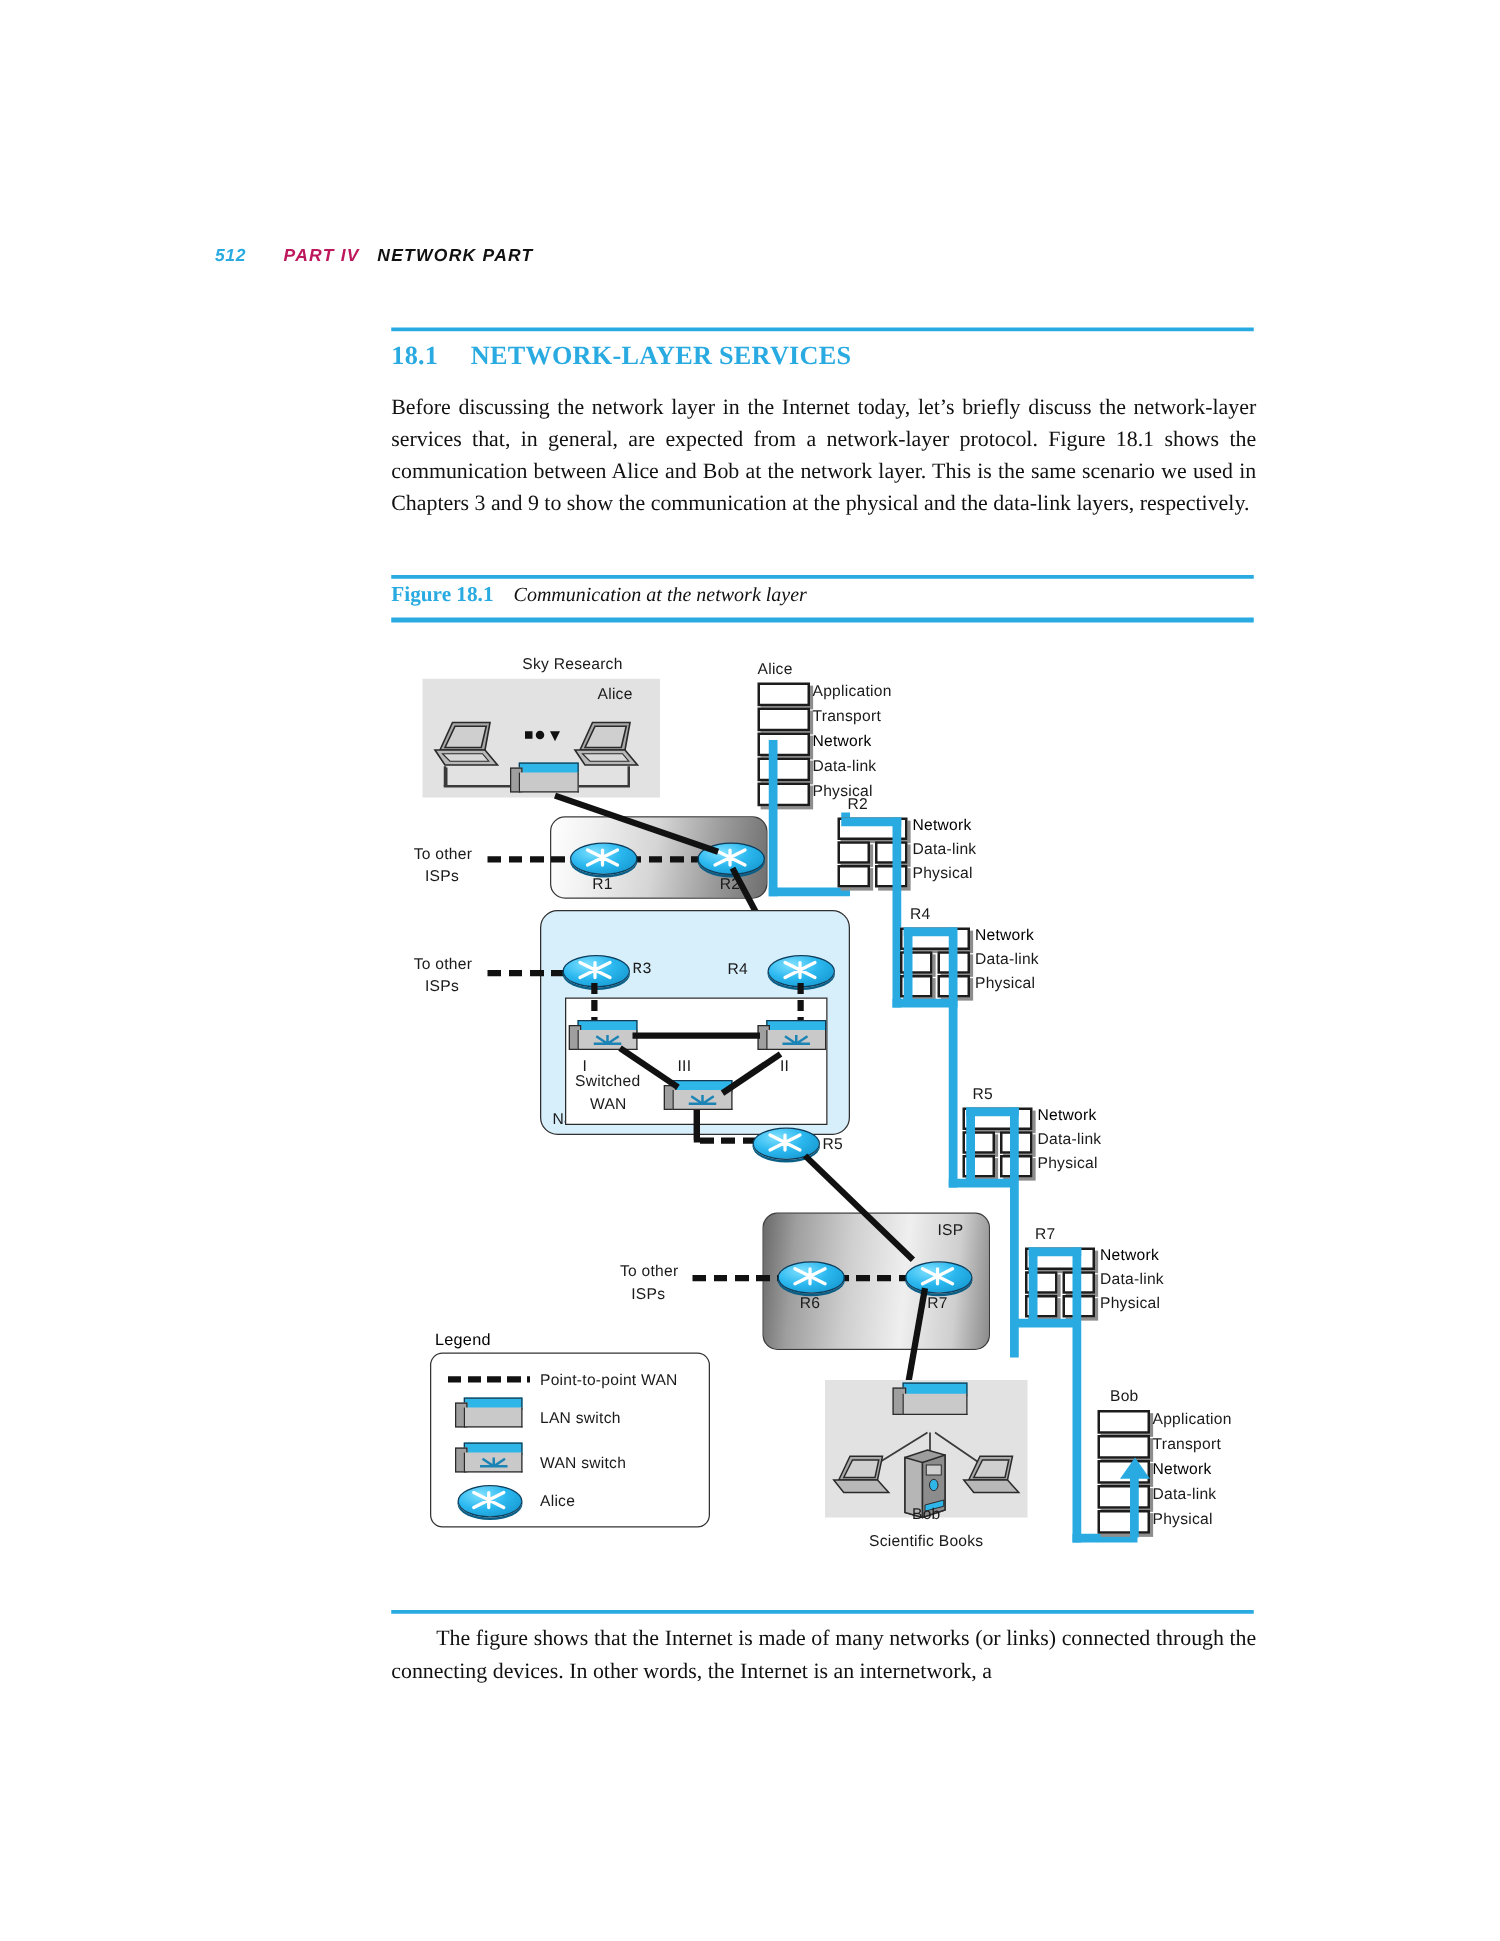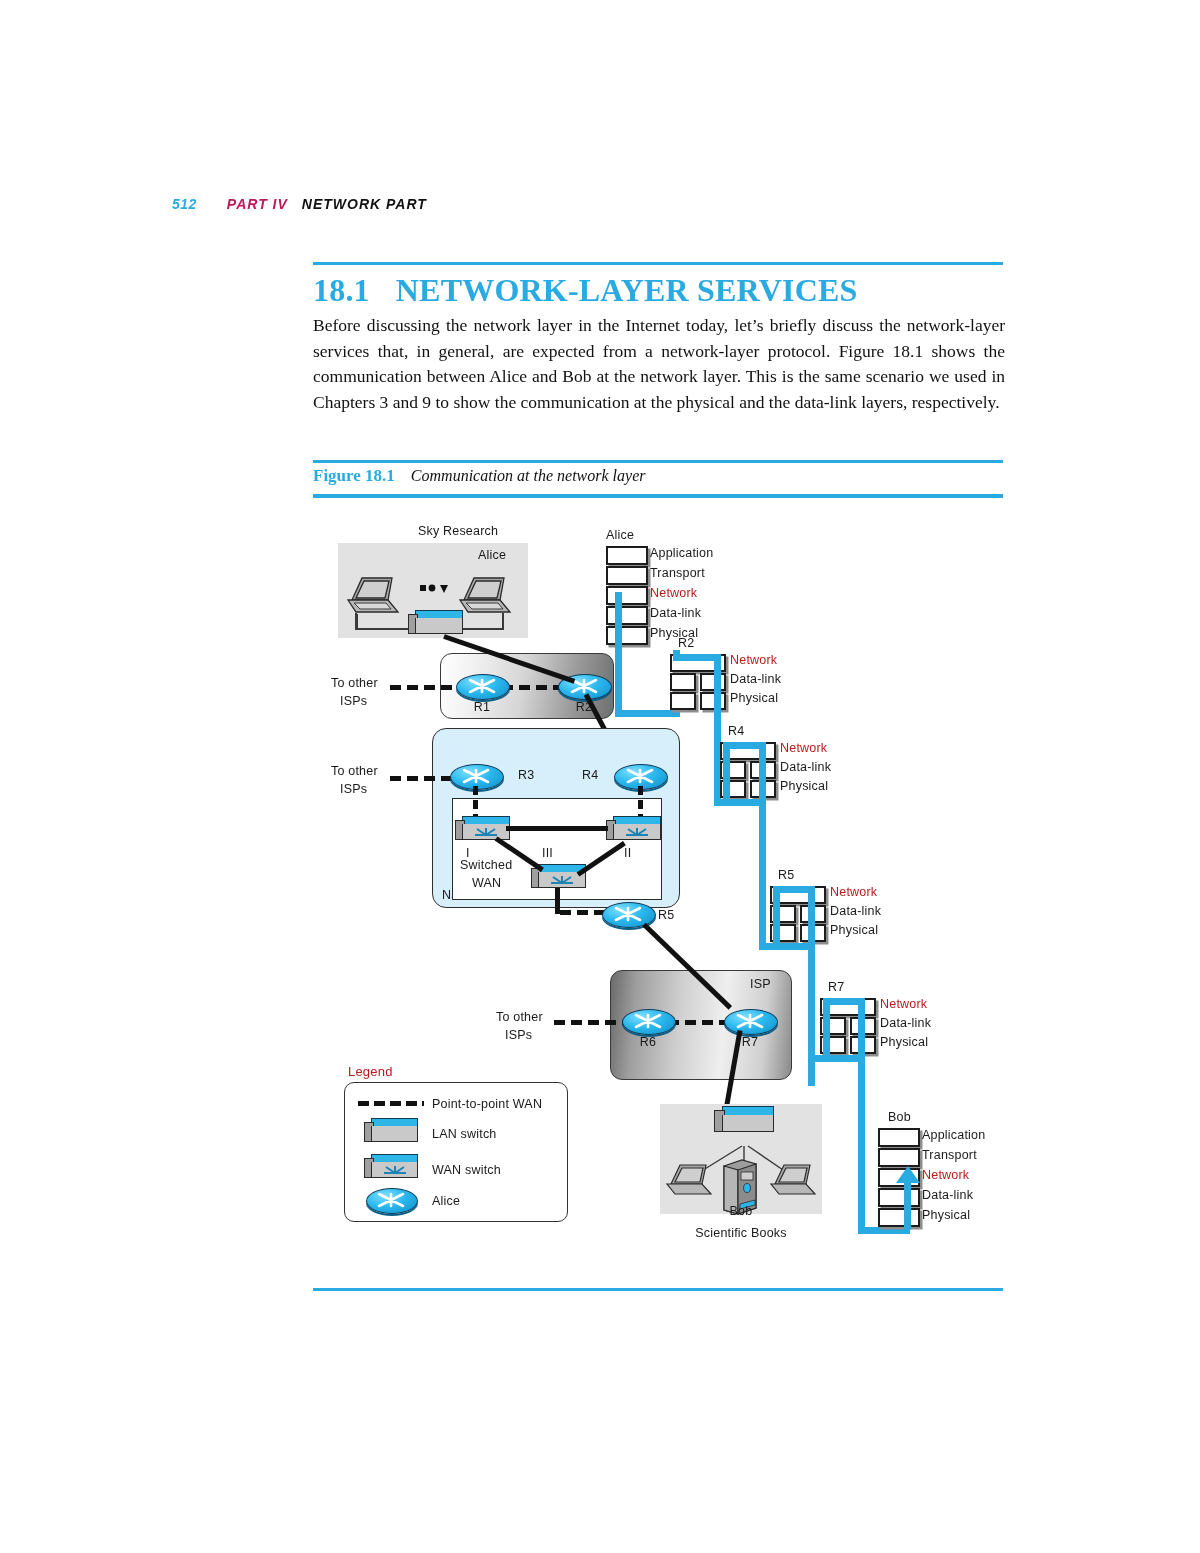--- a/index.html
+++ b/index.html
@@ -18,21 +18,21 @@
   .runhead{position:absolute;left:172px;top:196px;font-family:"Liberation Sans",sans-serif;
            font-size:14px;font-weight:bold;font-style:italic;letter-spacing:.5px;}
   .runhead .folio{color:#29ABE2;}
   .runhead .part{color:#be185d;margin-left:30px;letter-spacing:1px;}
   .runhead .chap{color:#111;margin-left:14px;letter-spacing:1px;}
 
   
   .rule{position:absolute;background:#29ABE2;}
   .sec-rule{left:313px;top:262px;width:690px;height:3px;}
   .sec-head{position:absolute;left:313px;top:272px;font-family:"Liberation Serif",serif;
-            font-weight:bold;font-size:32px;color:#29ABE2;letter-spacing:.2px;}
+            font-weight:bold;font-size:21px;color:#29ABE2;letter-spacing:.2px;}
   .sec-head .num{margin-right:26px;}
 
   
   .bodytext{position:absolute;left:313px;width:692px;font-size:17.5px;line-height:25.6px;
             text-align:justify;color:#111;}
   #para-intro{top:313px;}
   #para-after{top:1298px;text-indent:36px;}
 
   
   .fig-rule-top{left:313px;top:460px;width:690px;height:3px;}
@@ -42,21 +42,21 @@
   .fig-cap .lbl{color:#29ABE2;font-weight:bold;font-family:"Liberation Serif",serif;font-size:17px;}
   .fig-cap .txt{color:#111;font-style:italic;margin-left:16px;font-size:16px;}
 
   
   .figure{position:absolute;left:310px;top:510px;width:700px;height:770px;}
   .fg{position:absolute;}
 
   
   .lab{position:absolute;font-family:"Liberation Sans",sans-serif;font-size:12.5px;color:#1a1a1a;
        white-space:nowrap;letter-spacing:.2px;}
-  .lab.blue{color:#b91c1c;}
+  .lab.blue{color:#000000;}
   .lab.c{text-align:center;}
 
   
   .lanbox{position:absolute;background:#e2e2e2;}
 
   
   .isp-grey{position:absolute;border:1.5px solid #3a3a3a;border-radius:12px;
       background:linear-gradient(100deg,#ffffff 0%,#f2f2f2 18%,#d5d5d5 48%,#9a9a9a 76%,#6e6e6e 100%);}
   .isp-grey2{position:absolute;border:1.5px solid #3a3a3a;border-radius:12px;
       background:linear-gradient(95deg,#6a6a6a 0%,#9e9e9e 14%,#cfcfcf 38%,#efefef 62%,#cfcfcf 84%,#8a8a8a 100%);}
@@ -215,21 +215,21 @@
     <div class="lab" style="left:30px;top:272px;">ISPs</div>
     <div class="link-dash" style="left:80px;top:266px;width:68px;"></div>
     <div class="lab" style="left:132px;top:378px;">National ISP</div>
 
     <div class="router" style="left:140px;top:254px;width:52px;height:24px;">
       <div class="body"></div>
       <svg style="position:absolute;left:11px;top:4px;" width="30" height="16">
         <path d="M3 2 L27 14 M27 2 L3 14 M15 8 L15 2 M15 8 L15 14" stroke="#fff" stroke-width="2.6" fill="none" stroke-linecap="round"></path>
       </svg>
     </div>
-    <div class="lab" style="left:208px;top:258px;">R3</div>
+    <div class="lab" style="left:196px;top:258px;font-family:Liberation Mono, monospace;">R3</div>
 
     <div class="router" style="left:304px;top:254px;width:52px;height:24px;">
       <div class="body"></div>
       <svg style="position:absolute;left:11px;top:4px;" width="30" height="16">
         <path d="M3 2 L27 14 M27 2 L3 14 M15 8 L15 2 M15 8 L15 14" stroke="#fff" stroke-width="2.6" fill="none" stroke-linecap="round"></path>
       </svg>
     </div>
     <div class="lab" style="left:272px;top:258px;">R4</div>
 
     <div class="swan-box" style="left:142px;top:288px;width:208px;height:100px;"></div>
@@ -442,14 +442,15 @@
       <svg style="position:absolute;left:10px;top:4px;" width="30" height="16">
         <path d="M3 2 L27 14 M27 2 L3 14 M15 8 L15 2 M15 8 L15 14" stroke="#fff" stroke-width="2.6" fill="none" stroke-linecap="round"></path>
       </svg>
     </div>
     <div class="lab" style="left:122px;top:684px;">Alice</div>
 
   </div>
 
   <div class="rule fig-rule-end"></div>
 
+  <div class="bodytext" id="para-after">The figure shows that the Internet is made of many networks (or links) connected through the connecting devices. In other words, the Internet is an internetwork, a</div>
 
 </div>
 
 </body></html>

